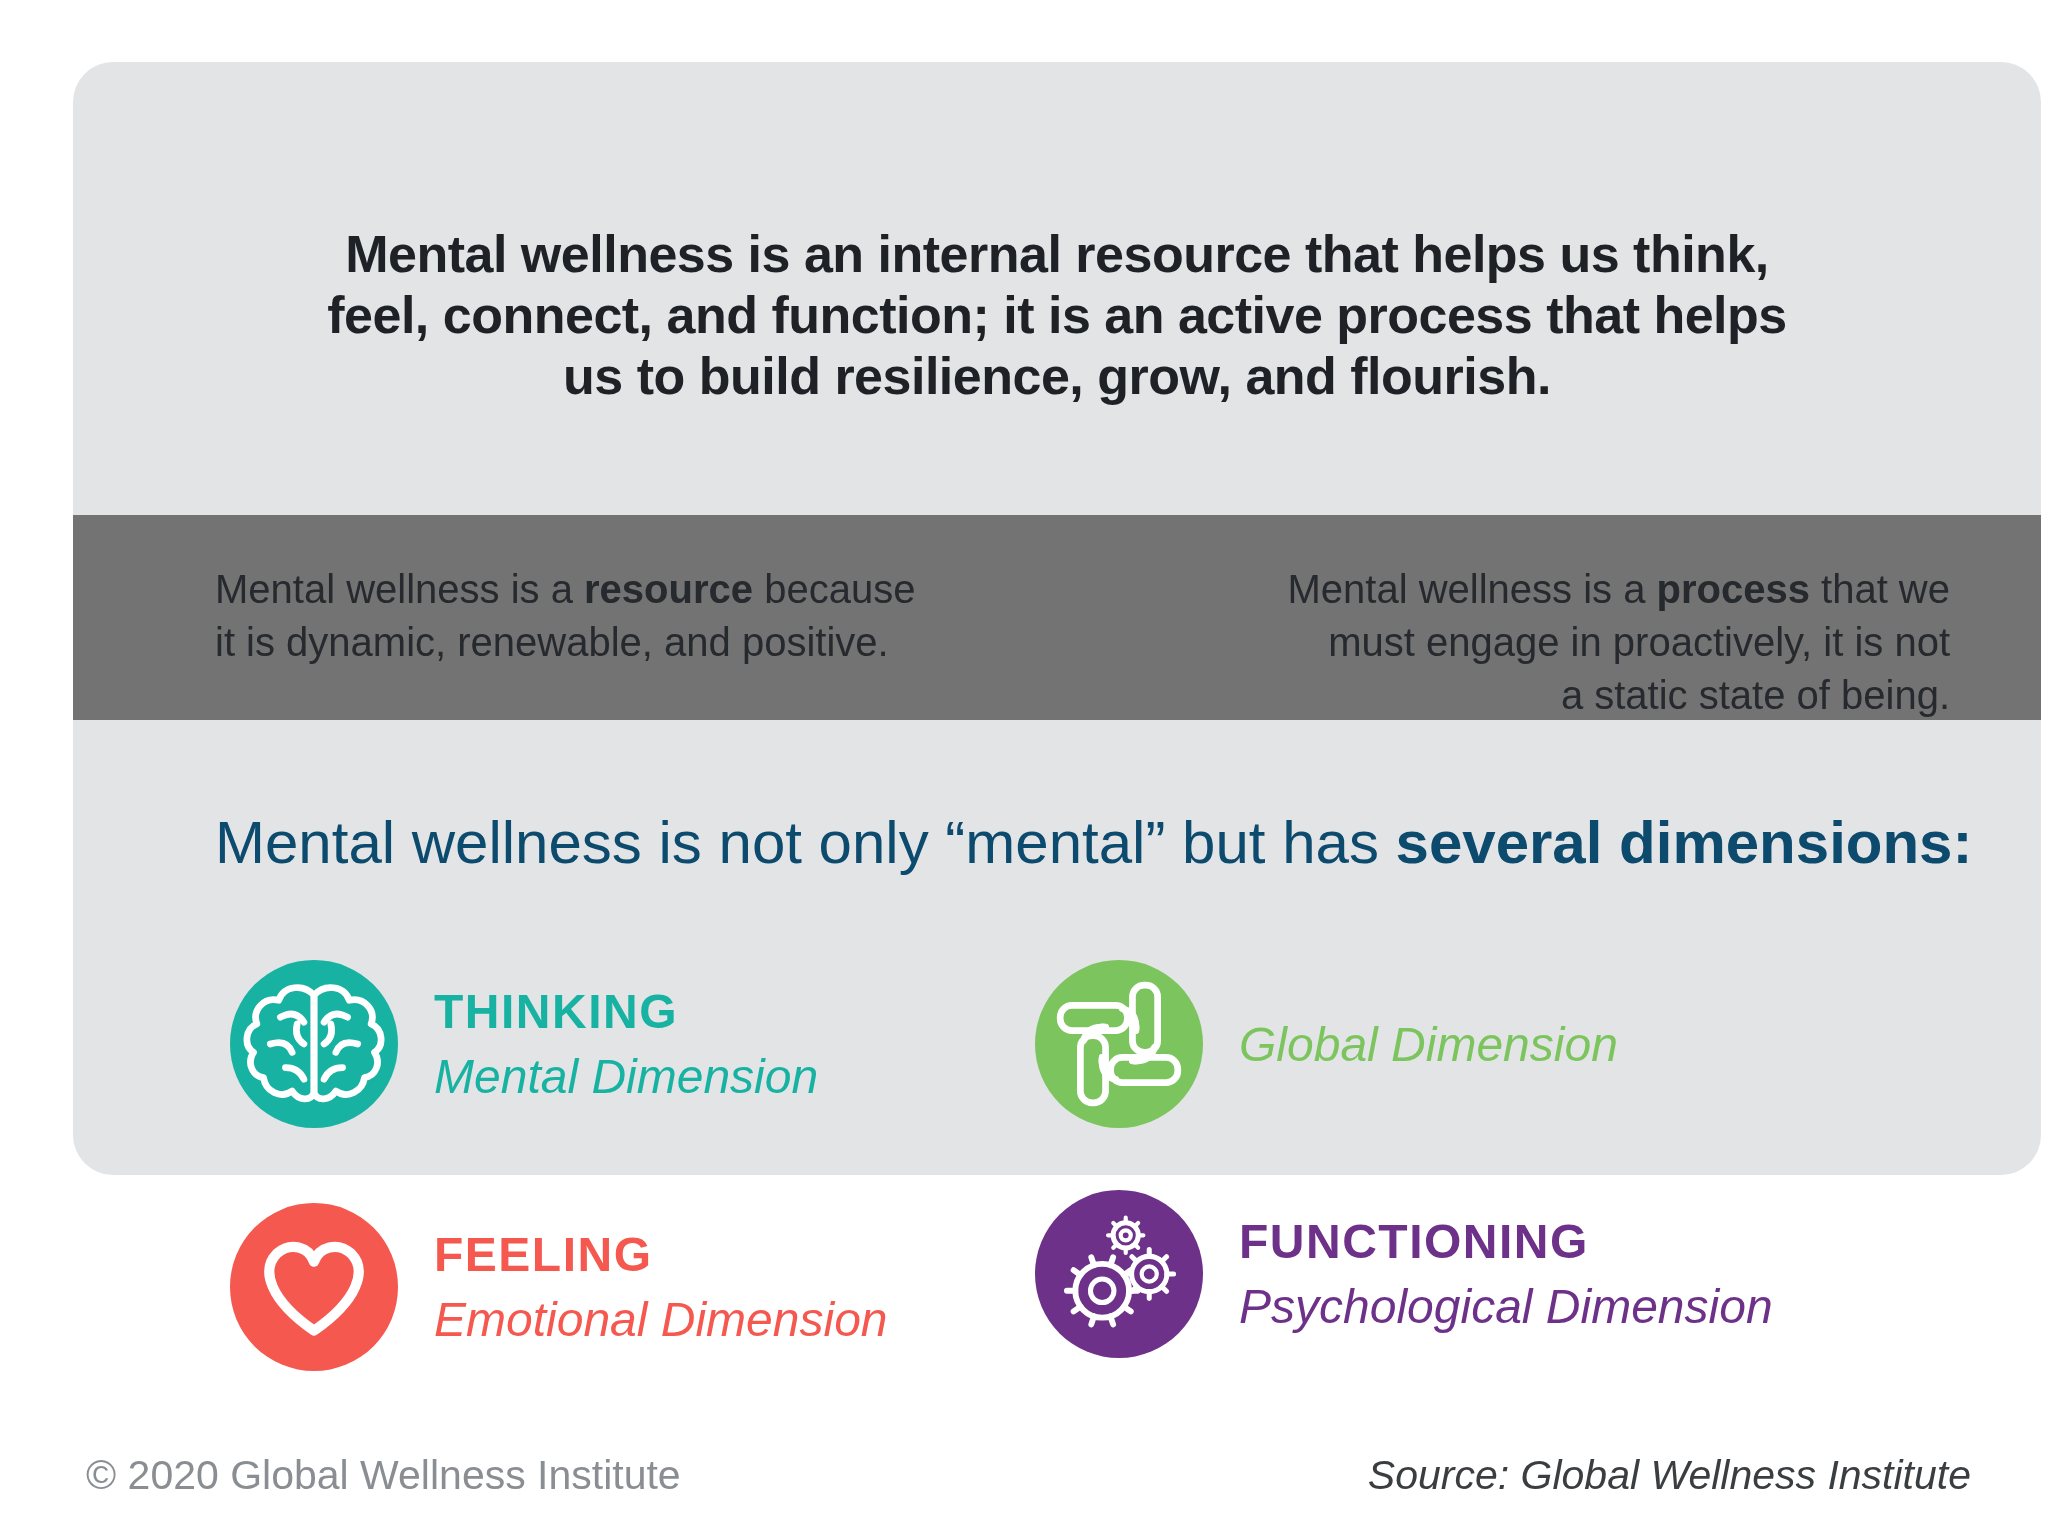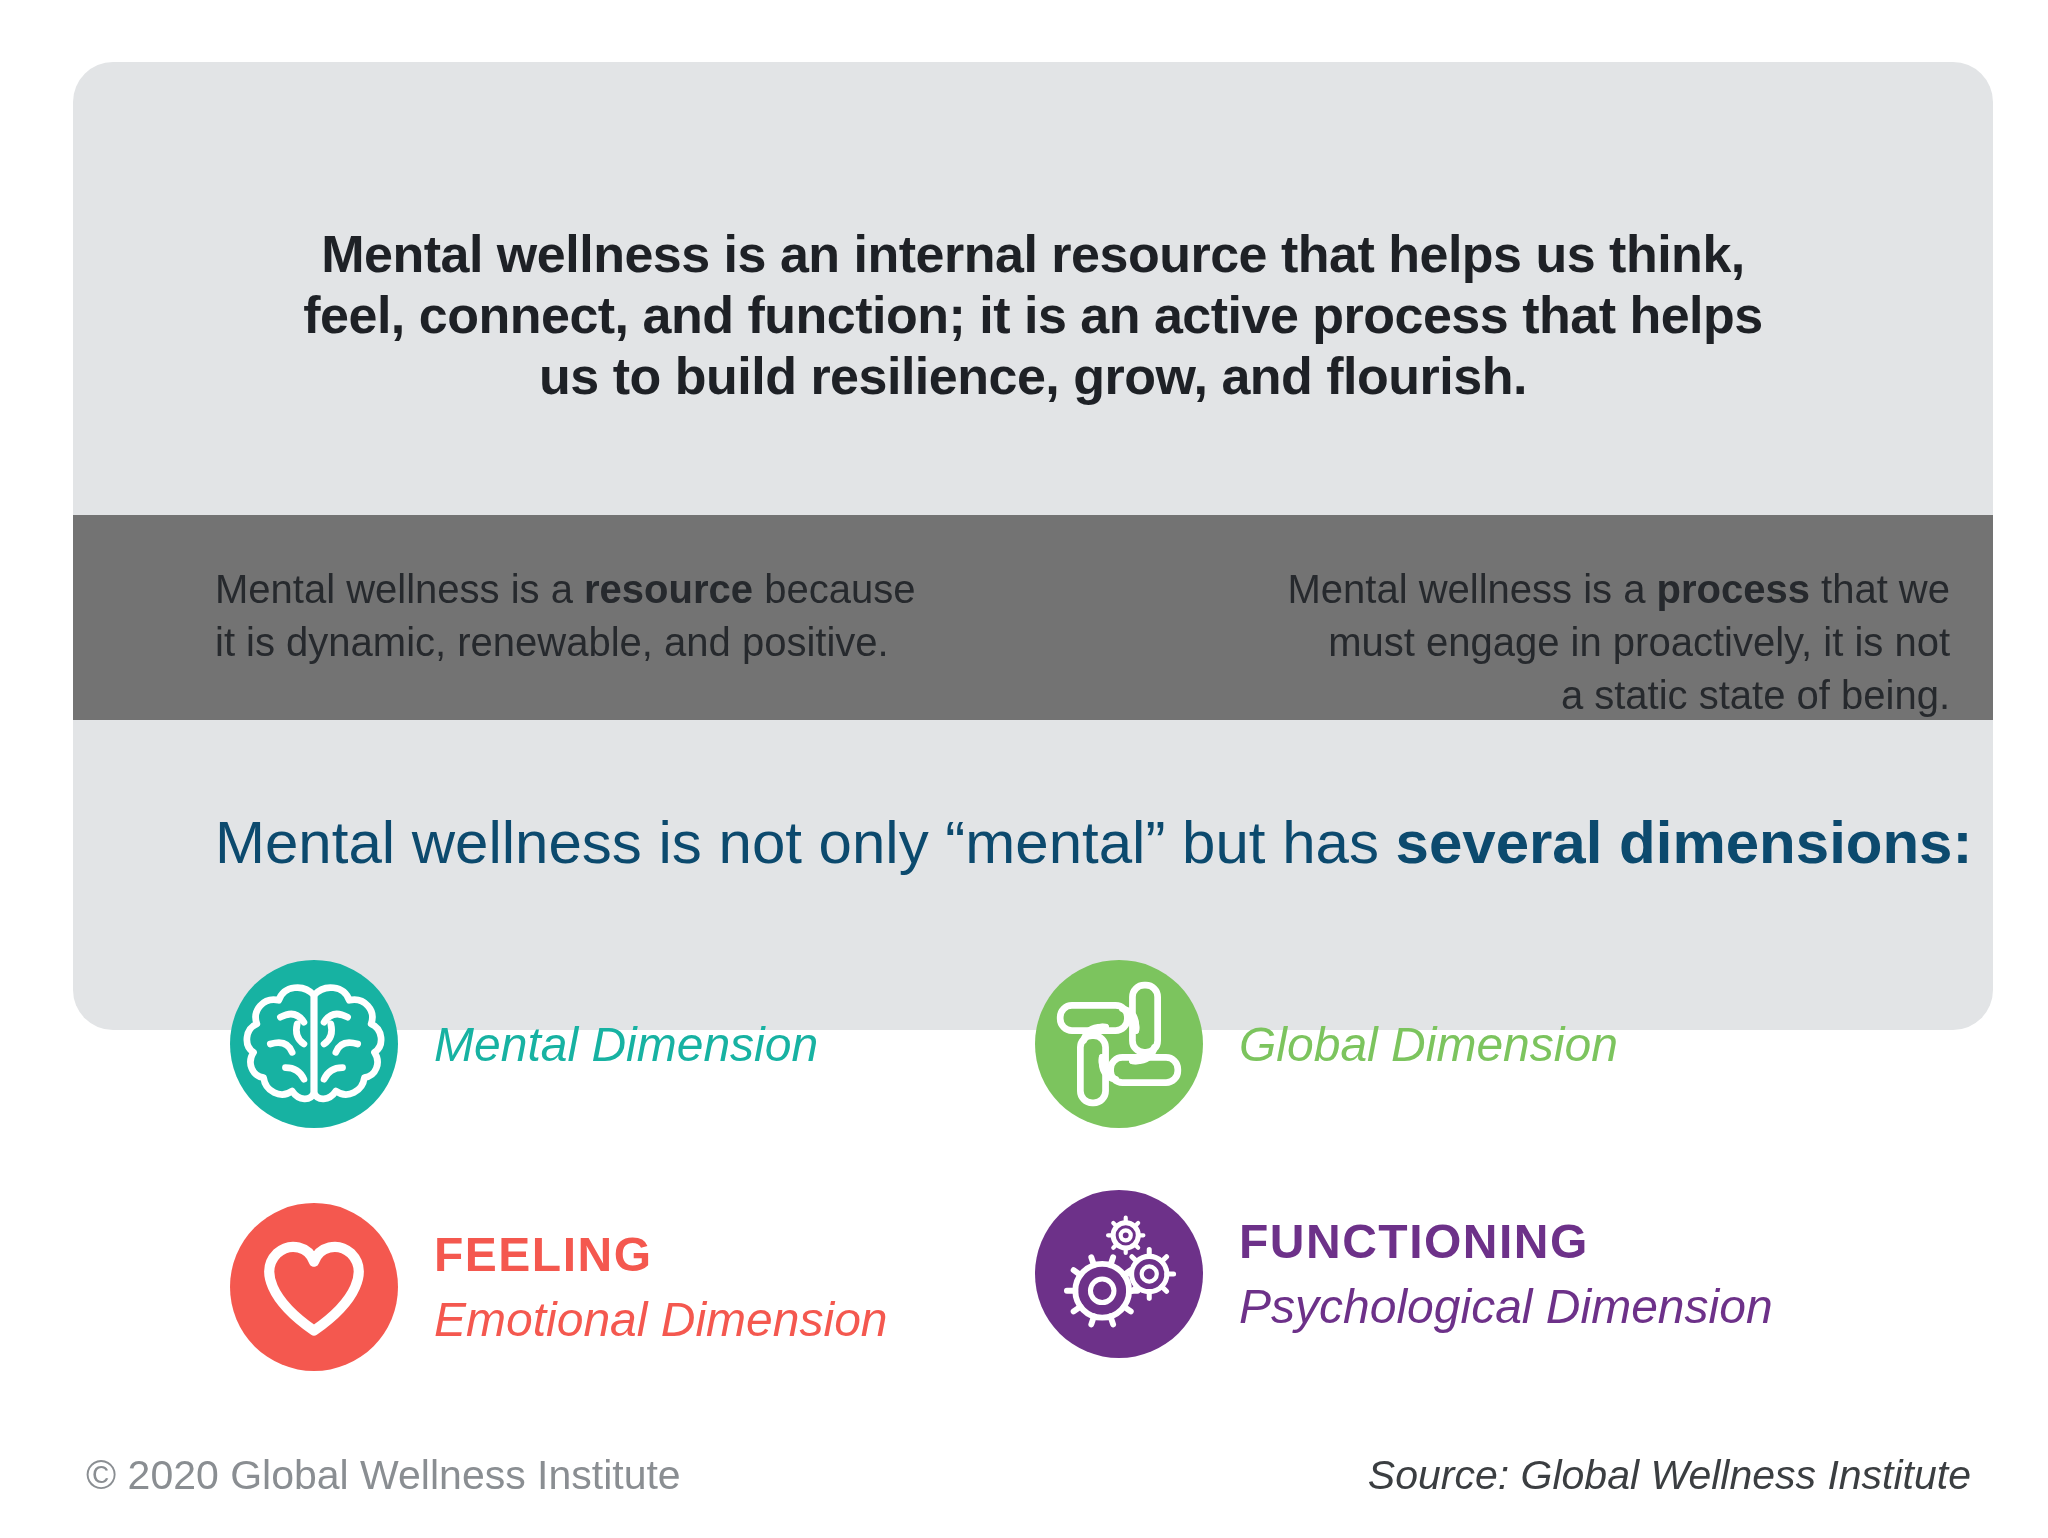--- a/index.html
+++ b/index.html
@@ -5,23 +5,24 @@
   html,body{margin:0;padding:0;background:#ffffff;}
   #page{
     position:relative;
     width:2048px;height:1538px;
     background:#ffffff;
     font-family:"Liberation Sans", sans-serif;
     overflow:hidden;
   }
   #card{
     position:absolute;
-    left:73px;top:62px;width:1920px;height:968px;
+    left:73px;top:62px;width:1920px;height:1113px;
     background:#e2e4e6;
     border-radius:40px;
+    padding-left:48px;
   }
   .headline{
     position:absolute;
     top:162px;left:80px;right:80px;
     text-align:center;
     font-weight:bold;
     font-size:52px;
     letter-spacing:-0.5px;
     line-height:61px;
     color:#1e2126;
@@ -133,20 +134,21 @@
           <path d="M24 50 q10 -3 13 5"></path>
           <path d="M33 64 q8 0 11 7"></path>
           <path d="M40 38 q-2 8 4 12"></path>
           <path d="M70 34 q-9 -5 -14 3"></path>
           <path d="M76 50 q-10 -3 -13 5"></path>
           <path d="M67 64 q-8 0 -11 7"></path>
           <path d="M60 38 q2 8 -4 12"></path>
         </g>
       </svg>
       <div class="cat-text">
+        <span class="cat-label teal">THINKING</span>
         <span class="cat-dim teal">Mental Dimension</span>
       </div>
     </div>
 
     <div class="category cat-2">
       <svg class="cat-icon" viewBox="0 0 100 100">
         <circle cx="50" cy="50" r="50" class="fill-green"></circle>
         <g class="icon-stroke" stroke-width="4">
           <g>
             <rect x="15" y="27" width="40" height="15" rx="7"></rect>

